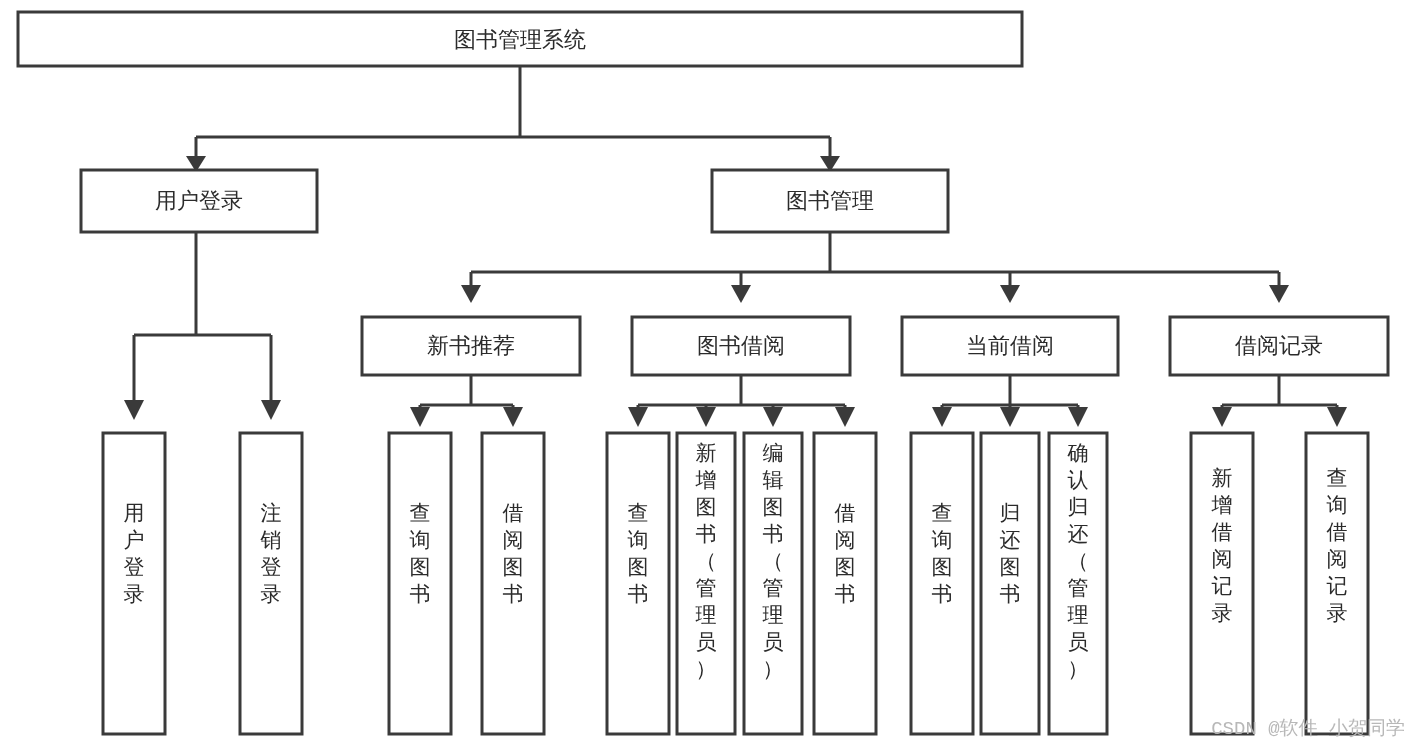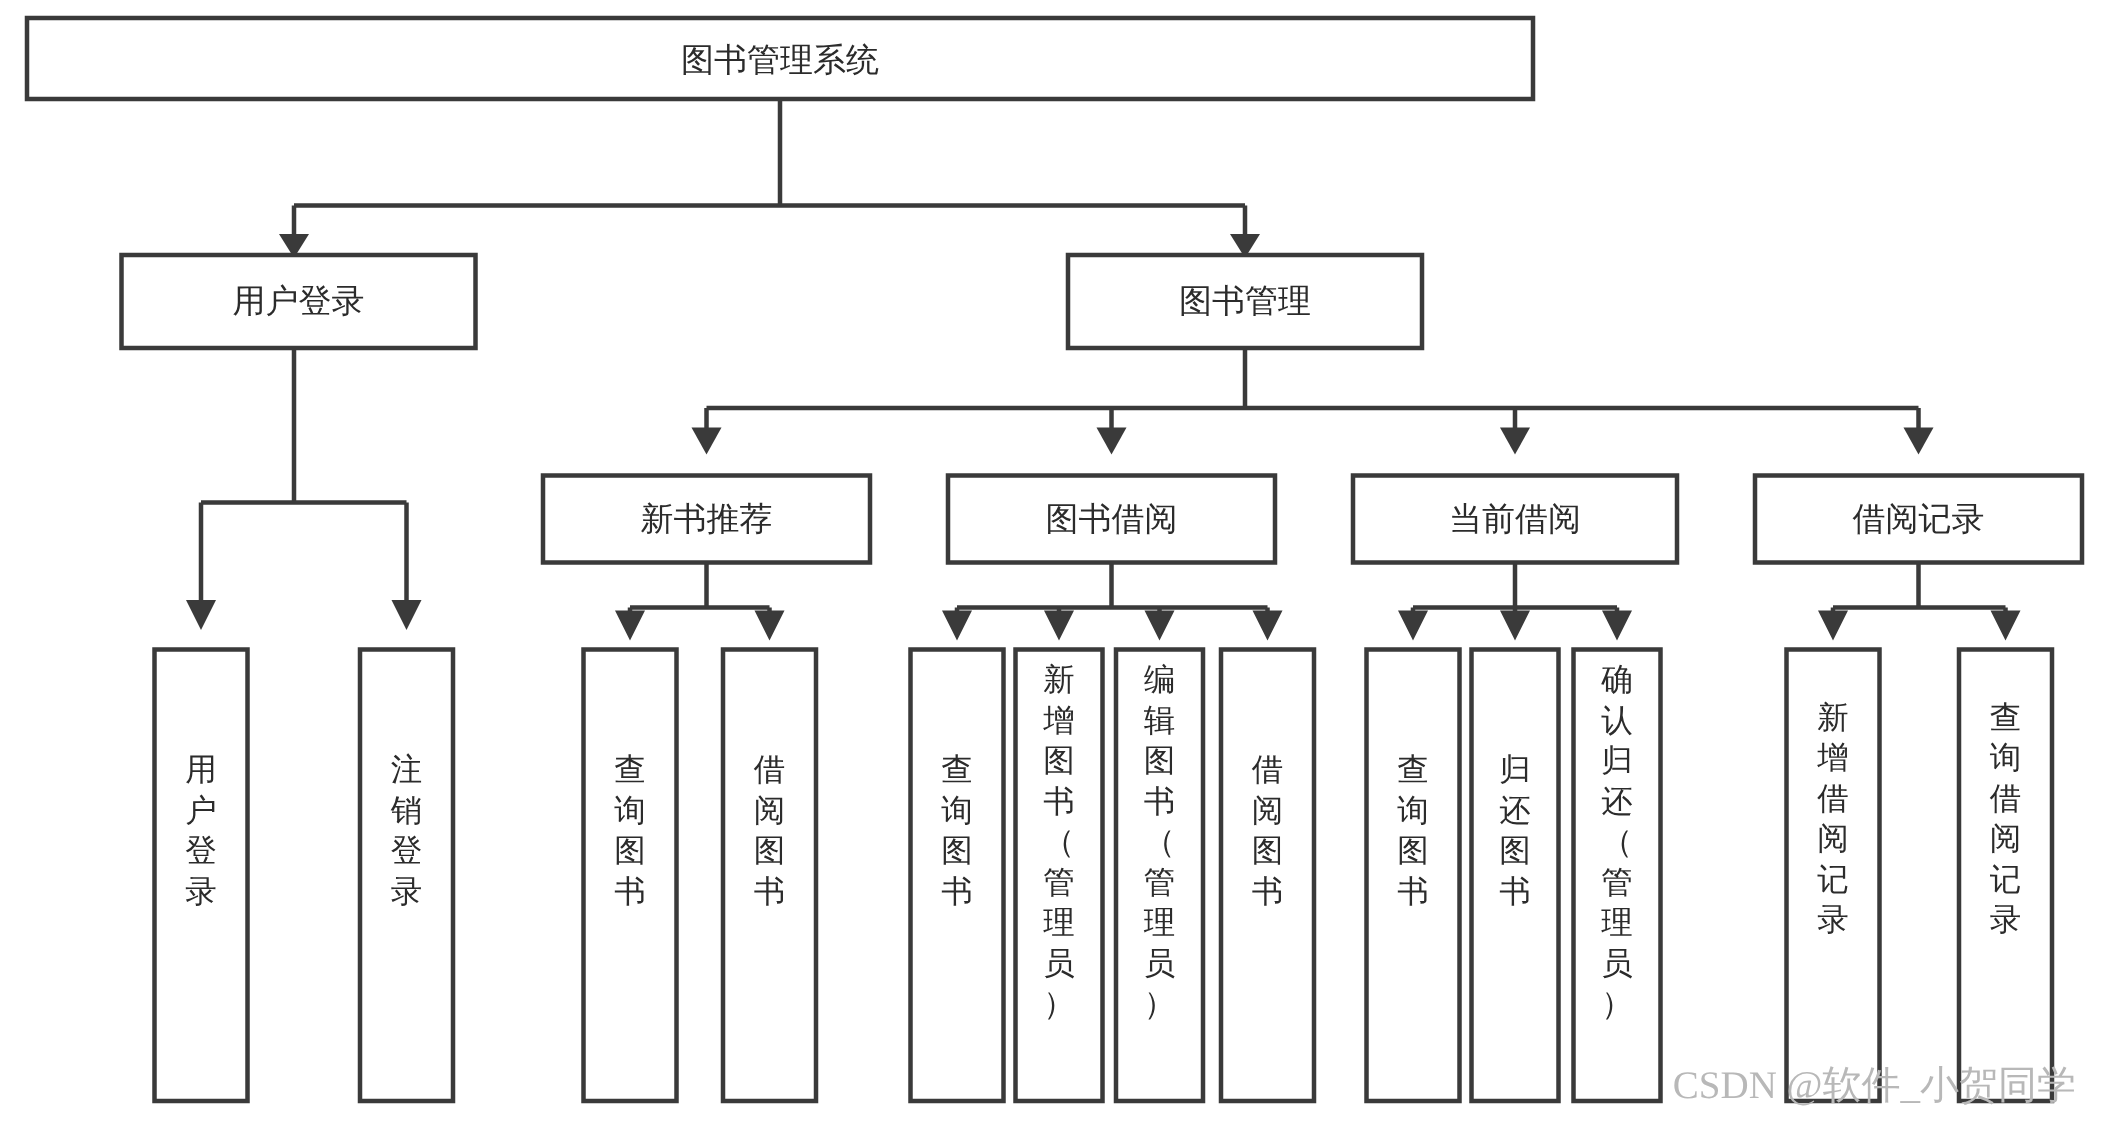--- a/index.html
+++ b/index.html
@@ -41,24 +41,24 @@
     stroke: #3a3a3a;
     stroke-width: 3;
     fill: none;
   }
   .arrowhead {
     fill: #3a3a3a;
     stroke: none;
   }
   .watermark {
     position: absolute;
-    right: 21px;
+    right: 0;
     bottom: 6px;
-    font-family: Liberation Serif, serif;
-    font-size: 26px;
+    font-family: Liberation Mono, monospace;
+    font-size: 19px;
     color: #b8b8b8;
     white-space: nowrap;
     pointer-events: none;
   }
 </style>
 </head>
 <body>
 
 <svg id="diagram" viewBox="0 0 1405 747" xmlns="http://www.w3.org/2000/svg">
 

